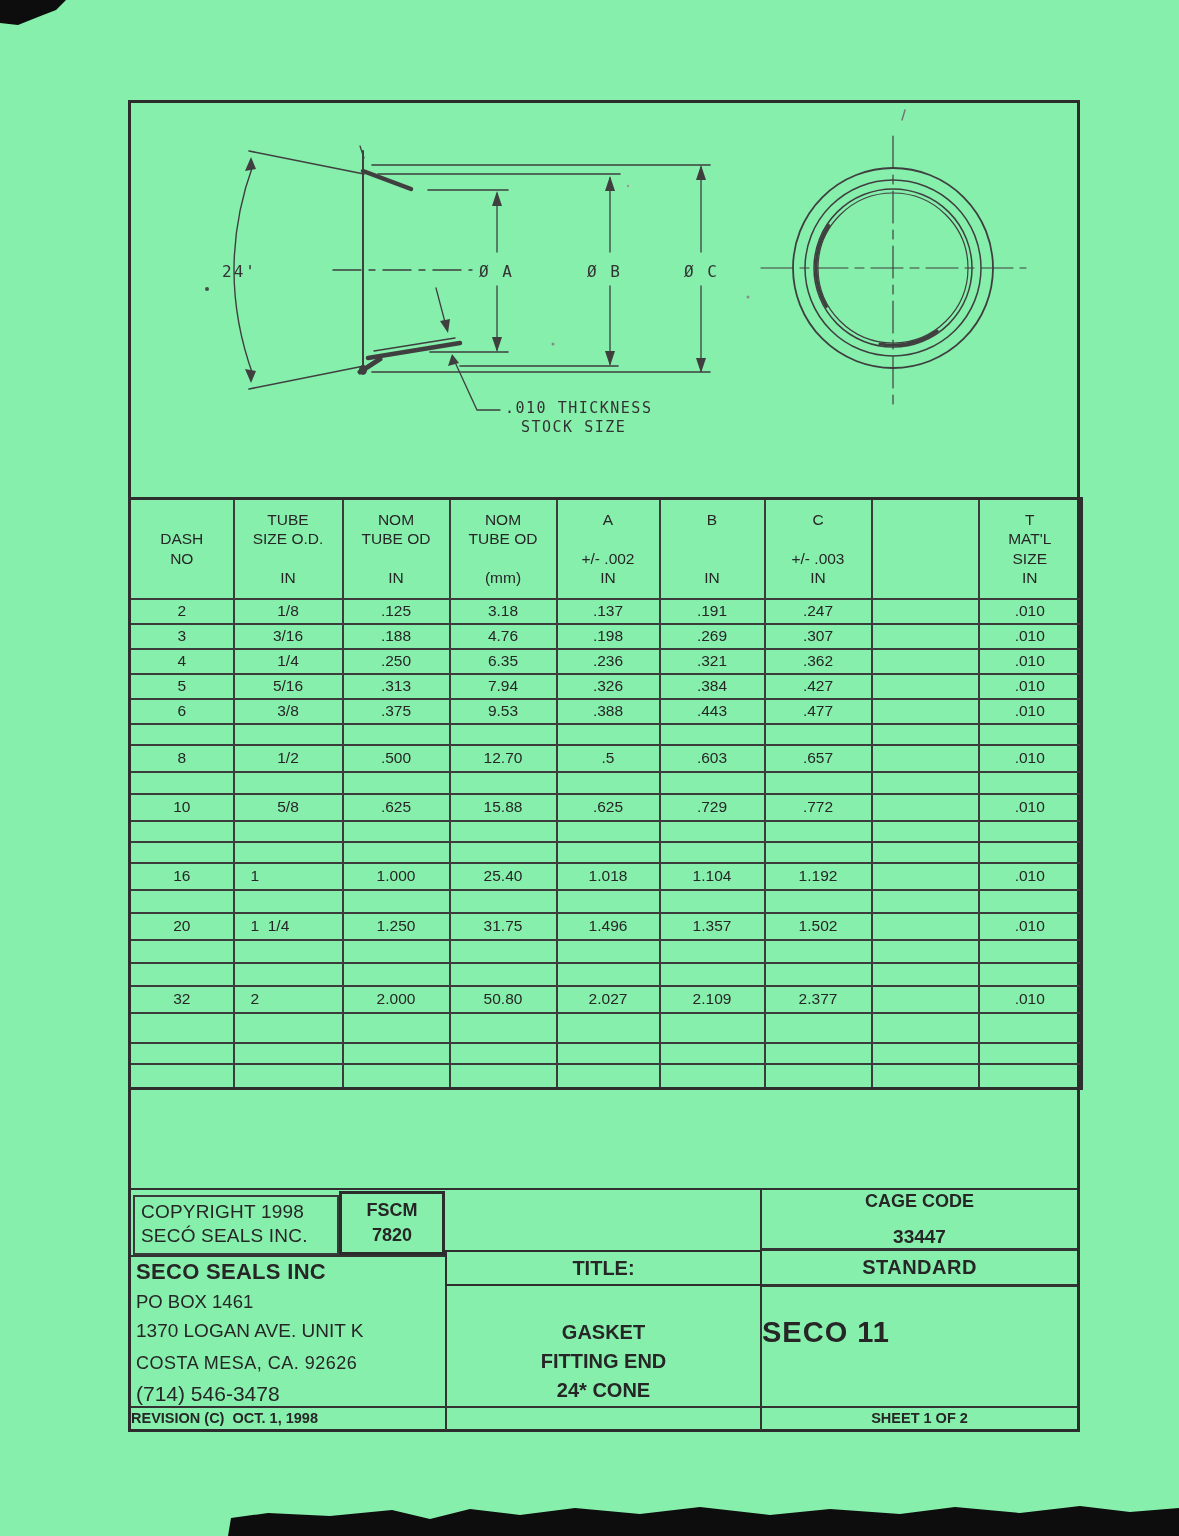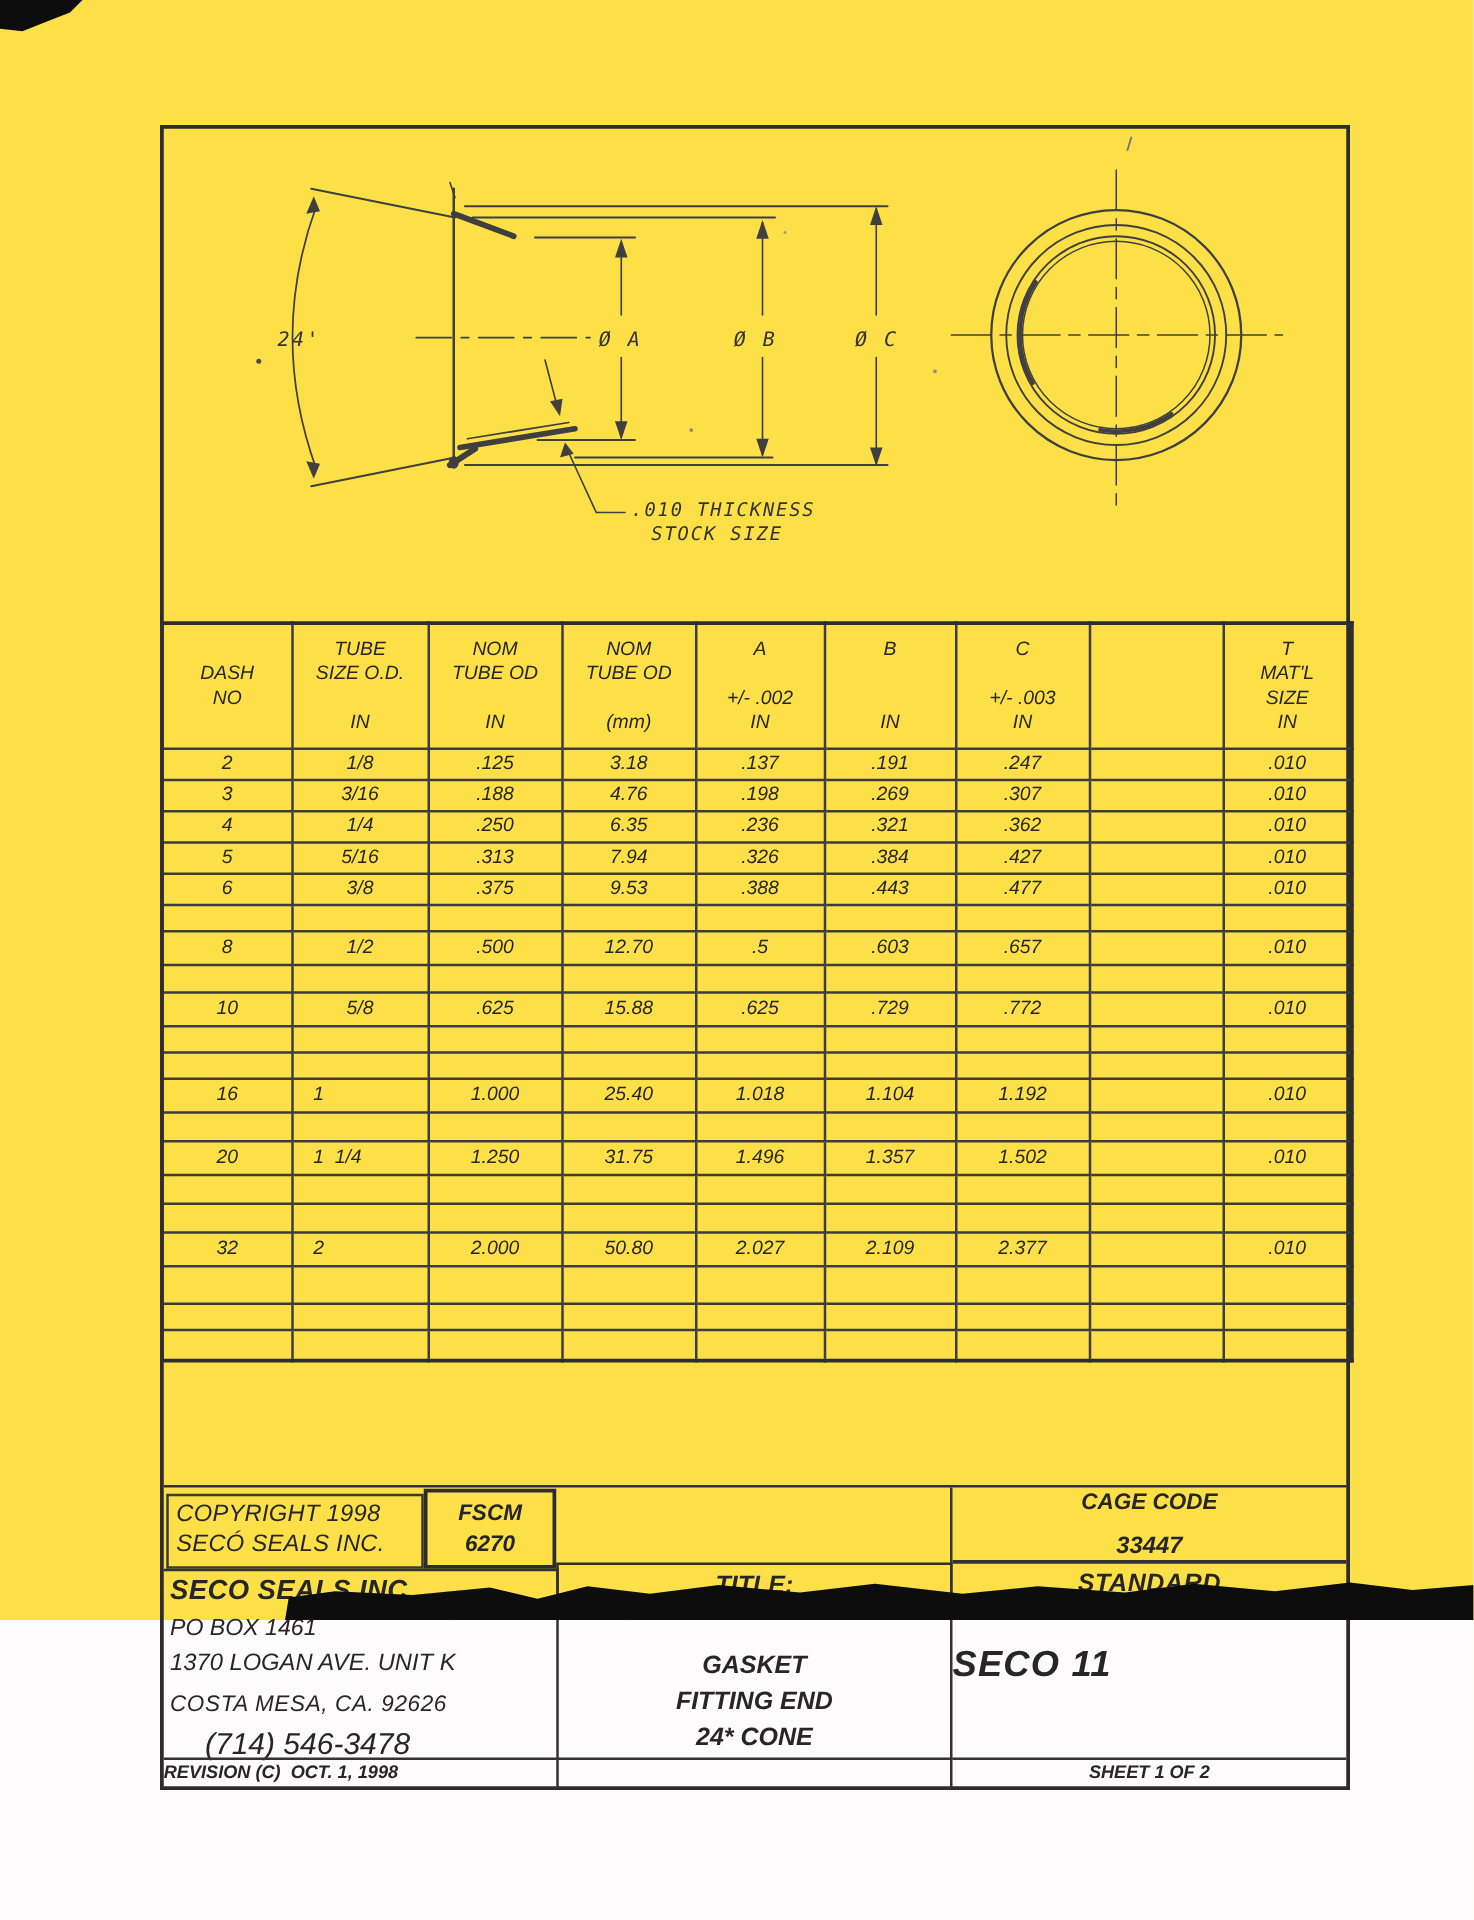--- a/index.html
+++ b/index.html
@@ -1,16 +1,16 @@
 <!DOCTYPE html>
 <html><head>
 <meta charset="utf-8">
 <style>
   html,body{margin:0;padding:0;width:1179px;height:1536px;overflow:hidden;background:#fdfbfc;}
-  .page{position:relative;width:1179px;height:1296px;background:#fde047;font-family:"Liberation Sans",sans-serif;color:#262626;font-style:italic;}
+  .page{position:relative;width:1179px;height:1536px;background:#86efac;font-family:"Liberation Sans",sans-serif;color:#262626;}
   .sheet-border{position:absolute;left:128px;top:100px;width:952px;height:1332px;box-sizing:border-box;border:3px solid #2c2c2c;}
   .drawing-svg{position:absolute;left:128px;top:100px;}
 
   
   #dim-table{position:absolute;left:128px;top:497px;width:952px;border-collapse:collapse;table-layout:fixed;
              border:3px solid #2e2e2e;color:#262626;}
   #dim-table th,#dim-table td{border:2px solid #3c3c3c;padding:0;}
   #dim-table th{font-weight:500;font-size:15.5px;line-height:19.5px;white-space:pre-line;text-align:center;vertical-align:middle;}
   #dim-table td{font-size:15.5px;text-align:center;vertical-align:middle;white-space:pre;}
   #dim-table td.tube-left{text-align:left;padding-left:16px;}
@@ -18,21 +18,21 @@
   
   #titleblock{position:absolute;left:131px;top:1188px;width:946px;height:241px;border-top:2.5px solid #313131;box-sizing:border-box;}
   #titleblock .abs{position:absolute;box-sizing:border-box;}
   .line{background:#333;}
   .copy-box{left:2px;top:5px;width:206px;height:60px;border:2px solid #3a3a3a;display:flex;flex-direction:column;justify-content:space-between;padding:4px 6px 6px 6px;font-size:19px;letter-spacing:.2px;}
   .fscm-box{left:208px;top:1px;width:106px;height:64px;border:3px solid #2c2c2c;display:flex;flex-direction:column;align-items:center;justify-content:center;gap:4px;font-size:18px;font-weight:bold;}
   .company{left:5px;top:69px;font-size:22px;font-weight:bold;letter-spacing:.3px;}
   .addr1{left:5px;top:101px;font-size:18.5px;font-weight:500;}
   .addr2{left:5px;top:130px;font-size:19px;}
   .addr3{left:5px;top:163px;font-size:18px;font-weight:500;letter-spacing:.5px;}
-  .phone{left:5px;top:192px;font-size:24px;margin-left:28px;}
+  .phone{left:5px;top:192px;font-size:21px;}
   .rev-text{left:0;top:220px;width:316px;text-align:left;font-size:14.5px;font-weight:600;white-space:pre;}
   .title-box{left:314px;top:60px;width:317px;height:36px;border:2.5px solid #2e2e2e;display:flex;align-items:center;justify-content:center;font-size:20px;font-weight:bold;}
   .gasket-box{left:314px;top:96px;width:317px;height:120px;display:flex;flex-direction:column;align-items:center;padding-top:32px;font-size:20px;font-weight:bold;line-height:29px;}
   .cage-box{left:631px;top:0;width:315px;height:58px;display:flex;flex-direction:column;align-items:center;justify-content:center;gap:14px;font-weight:bold;}
   .cage-box .l1{font-size:18px;}
   .cage-box .l2{font-size:19px;}
   .standard-box{left:631px;top:61px;width:315px;height:33px;display:flex;align-items:center;justify-content:center;font-size:20px;font-weight:bold;letter-spacing:.5px;}
   .seco-box{left:631px;top:96px;width:315px;height:120px;display:flex;justify-content:flex-start;align-items:flex-start;padding-top:30px;font-size:29px;font-weight:bold;letter-spacing:1px;}
   .sheet-text{left:631px;top:220px;width:315px;text-align:center;font-size:14.5px;font-weight:600;}
 
@@ -409,21 +409,21 @@
       </tbody>
     </table>
 
   <div id="titleblock">
     <div class="abs copy-box">
       <span>COPYRIGHT 1998</span>
       <span>SECÓ SEALS INC.</span>
     </div>
     <div class="abs fscm-box">
       <span>FSCM</span>
-      <span>6270</span>
+      <span>7820</span>
     </div>
     <div class="abs line" style="left:0;top:65px;width:316px;height:2px"></div>
     <div class="abs line" style="left:314px;top:65px;width:2px;height:176px"></div>
     <div class="abs line" style="left:629px;top:0;width:2px;height:241px"></div>
 
     <div class="abs company">SECO SEALS INC</div>
     <div class="abs addr1">PO BOX 1461</div>
     <div class="abs addr2">1370 LOGAN AVE. UNIT K</div>
     <div class="abs addr3">COSTA MESA, CA. 92626</div>
     <div class="abs phone">(714) 546-3478</div>

